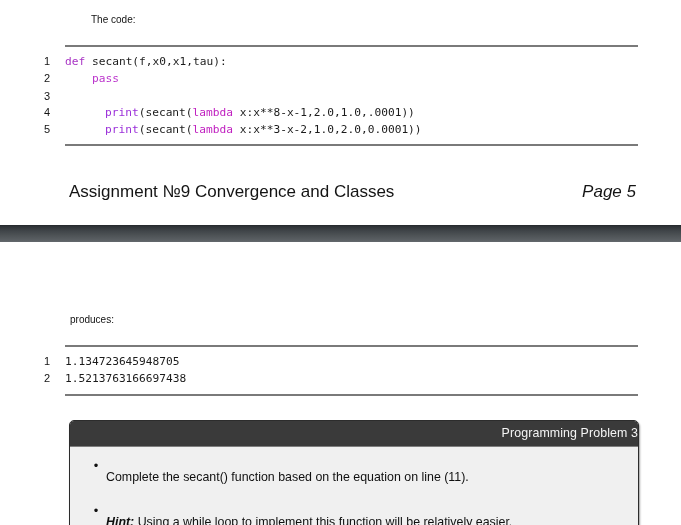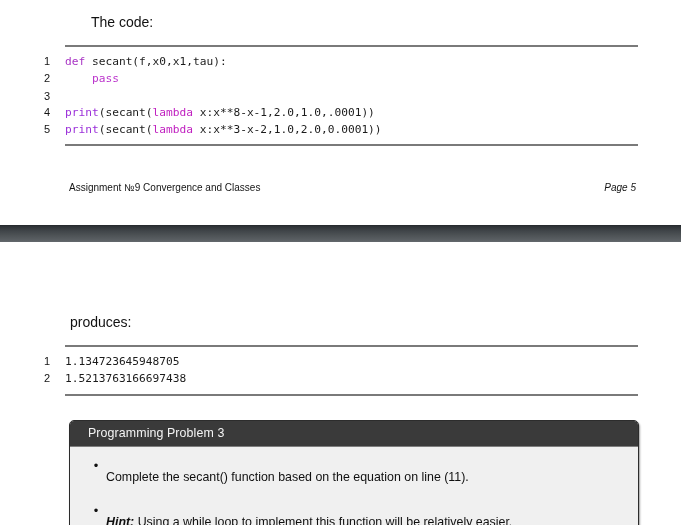--- a/index.html
+++ b/index.html
@@ -18,21 +18,21 @@
 
   .page {
     position: relative;
     width: 681px;
     background: #ffffff;
   }
 
   
   .prose {
     font-family: "Liberation Sans", sans-serif;
-    font-size: 14px;
+    font-size: 10px;
     color: #111111;
     line-height: 1.3;
   }
 
   .lead-the-code {
     position: absolute;
     left: 91px;
     top: 13px;
   }
 
@@ -73,33 +73,33 @@
     font-size: 11px;
     color: #141414;
     text-align: left;
   }
   .code-line .src {
     flex: 1 1 auto;
   }
 
   .kw-def   { color: #a833c4; margin-top: 32px; }
   .kw-pass  { color: #bb33cc; margin-top: 24px; }
-  .fn-print { color: #9b30d9; }
+  .fn-print { color: #9b30d9; margin-left: 40px; }
   .kw-lambda{ color: #c020c0; }
 
   
   .pagefooter {
     position: absolute;
     left: 69px;
     right: 44px;
     top: 182px;
     display: flex;
     justify-content: space-between;
     align-items: baseline;
-    font-size: 10px;
+    font-size: 17px;
     color: #141414;
   }
   .pagefooter .pnum { padding-right: 1px; font-style: italic; }
 
   
   .page-gap {
     position: absolute;
     left: 0;
     top: 225px;
     width: 681px;
@@ -119,20 +119,21 @@
     box-shadow: 1px 2px 2px rgba(0,0,0,0.38);
     overflow: hidden;
     border: 1px solid #2c2c2c;
   }
   .problem-head {
     background: #3a3a3a;
     color: #f4f4f4;
     font-size: 12.4px;
     padding: 5px 0 6px 18px;
     letter-spacing: 0.1px;
+    text-align: right;
   }
   .problem-body {
     background: #f0f0f0;
     border-top: 1px solid #7d7d7d;
     padding: 11px 16px 13px 16px;
   }
   .bullet-row {
     display: flex;
     align-items: flex-start;
     font-size: 12.4px;

